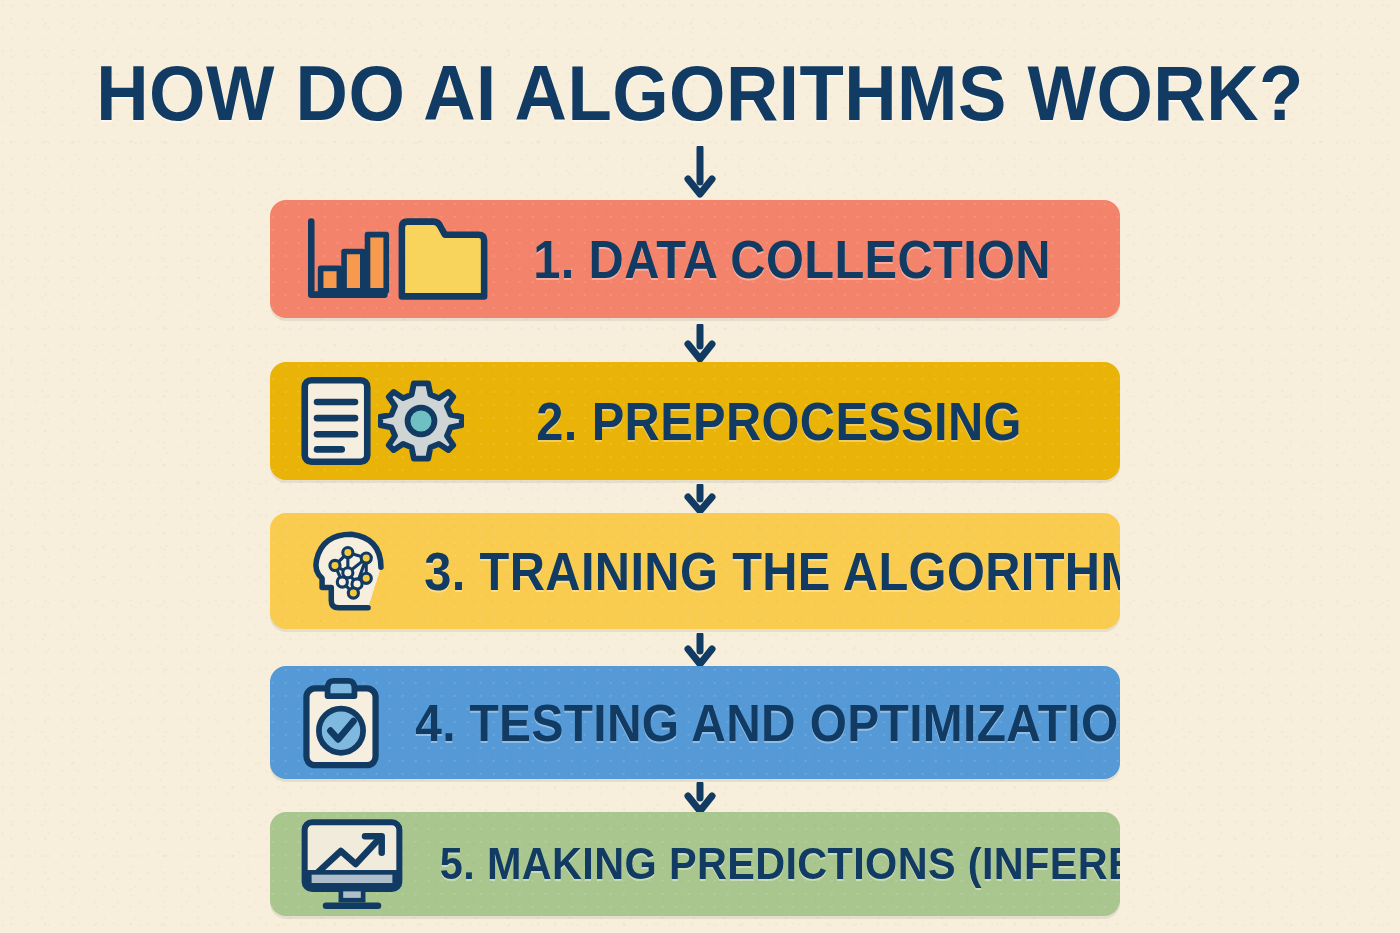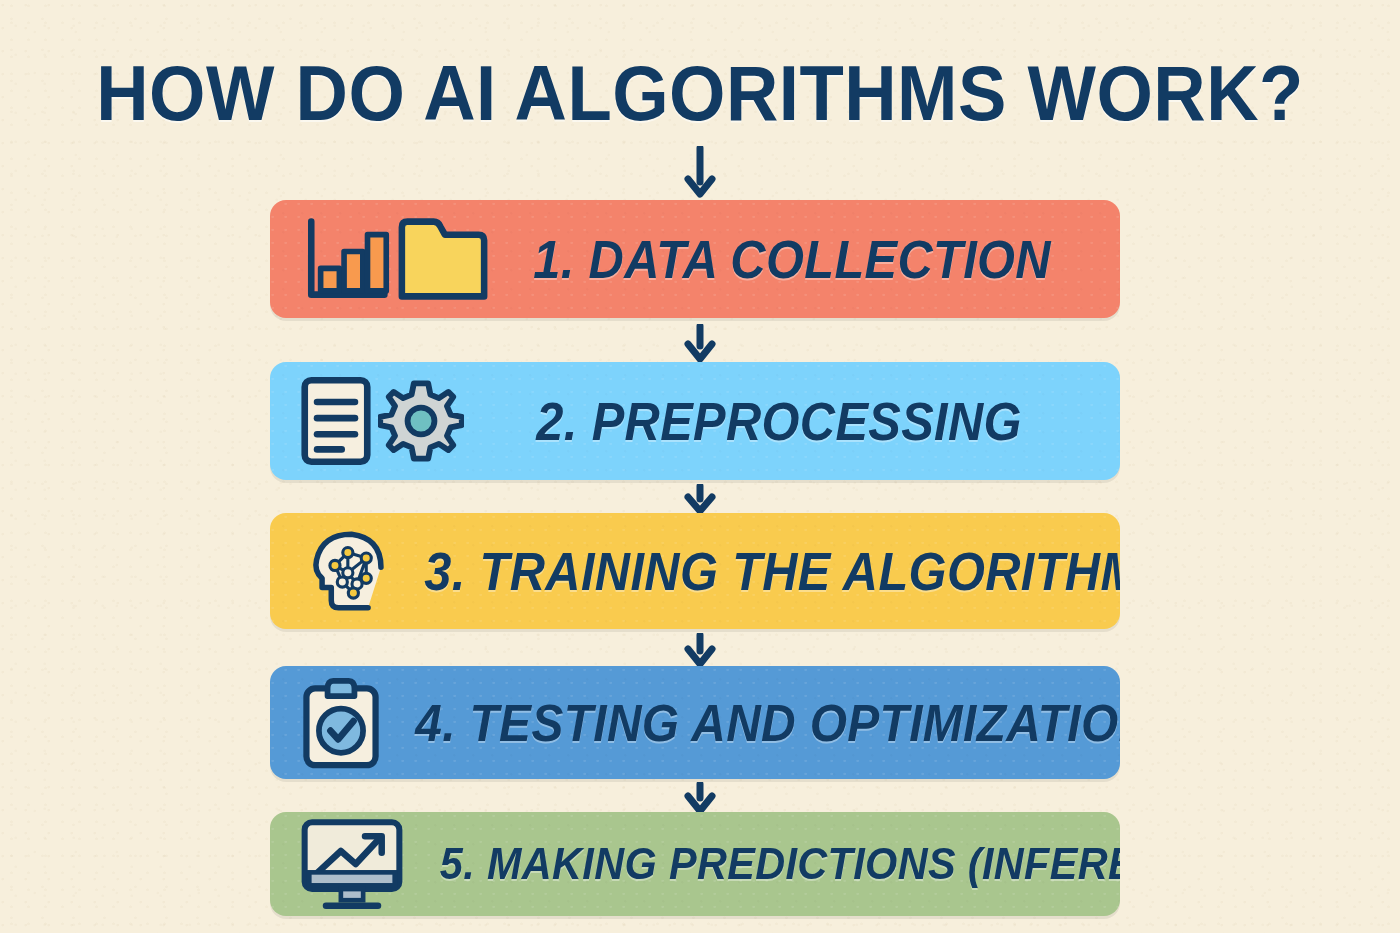--- a/index.html
+++ b/index.html
@@ -66,21 +66,20 @@
   
   .step {
     position: absolute;
     left: 270px;
     width: 850px;
     border-radius: 16px;
     display: flex;
     align-items: center;
     box-shadow: 0 3px 0 rgba(0,0,0,.07);
     overflow: hidden;
-    font-style: italic;
   }
   .step::after {
     content: "";
     position: absolute;
     inset: 0;
     pointer-events: none;
     opacity: .35;
     background-image:
       radial-gradient(circle at 20% 30%, rgba(255,255,255,.30) 0 1px, transparent 1.5px),
       radial-gradient(circle at 70% 70%, rgba(0,0,0,.05) 0 1px, transparent 1.5px);
@@ -105,21 +104,21 @@
     letter-spacing: 0.4px;
     transform: scaleX(0.92);
     text-shadow: 0 2px 0 rgba(255,255,255,.35);
     white-space: nowrap;
     padding-right: 28px;
     z-index: 2;
   }
 
   
   #step-1 { top: 200px; height: 118px; background: #f4836b; }
-  #step-2 { top: 362px; height: 118px; background: #7dd3fc; }
+  #step-2 { top: 362px; height: 118px; background: #eab308; }
   #step-3 { top: 513px; height: 116px; background: #f9cb4e; }
   #step-4 { top: 666px; height: 113px; background: #559ad6; }
   #step-5 { top: 812px; height: 104px; background: #a9c68e; }
 
   #step-1 .step-label { font-size: 53px; }
   #step-2 .step-label { font-size: 53px; }
   #step-3 .step-label { font-size: 53px; }
   #step-4 .step-label { font-size: 52px; }
   #step-5 .step-label { font-size: 45px; }
 

